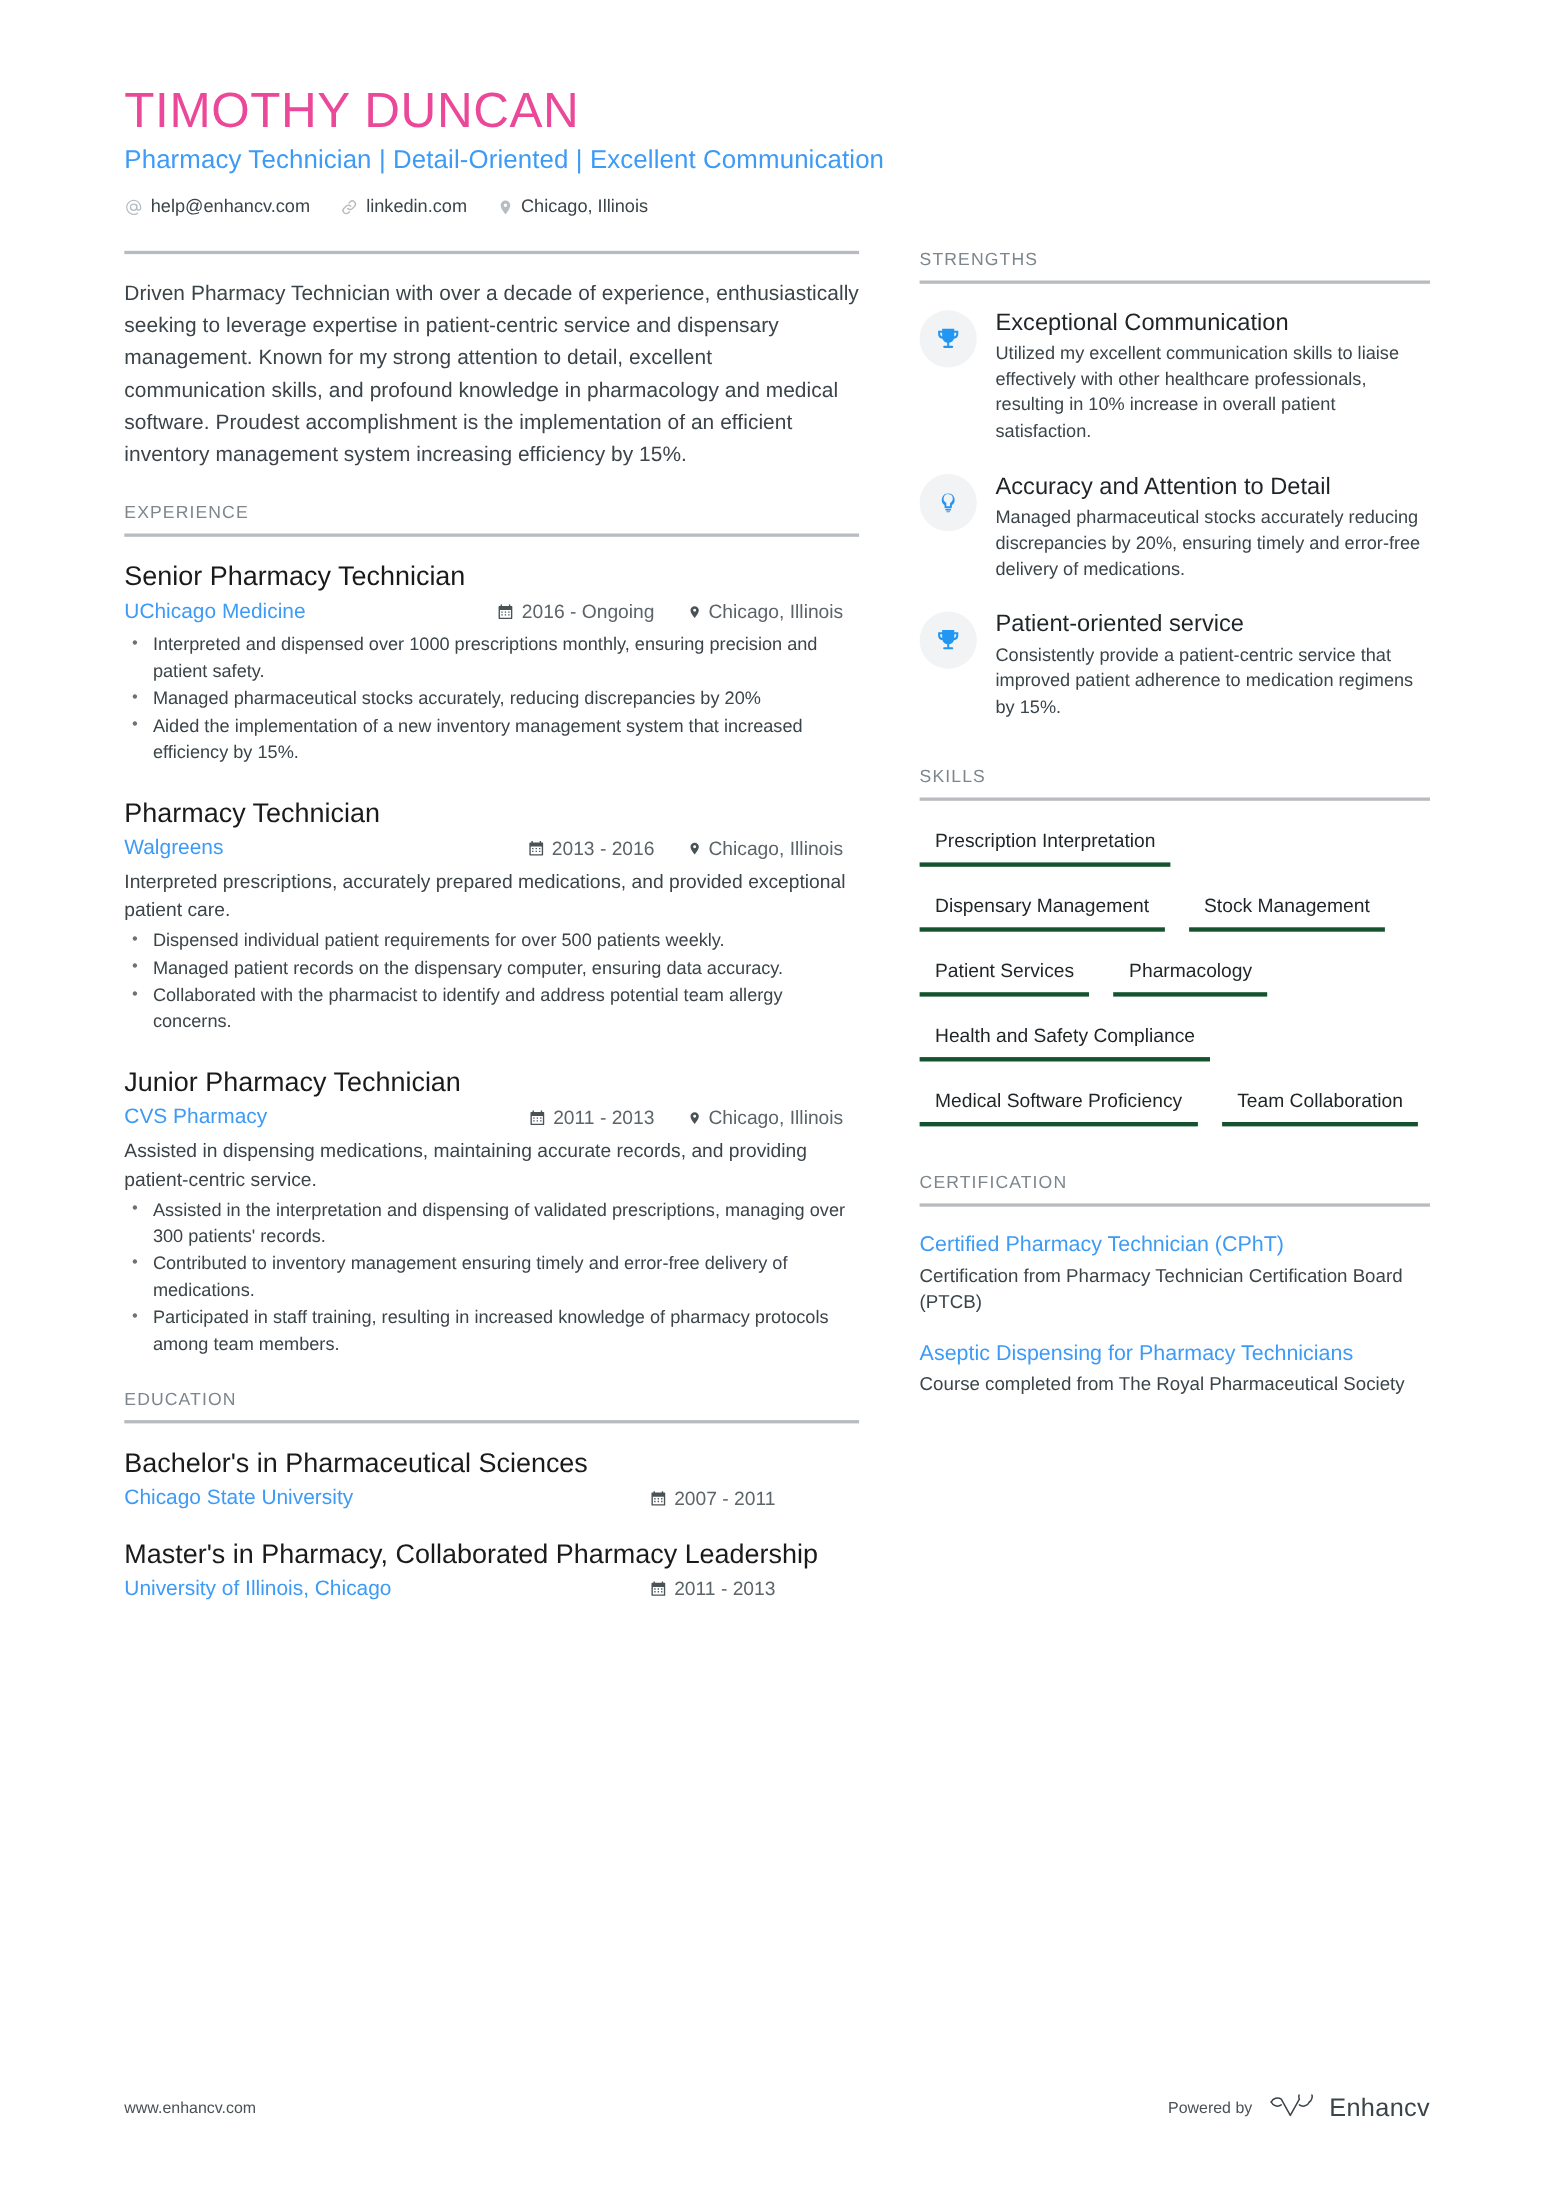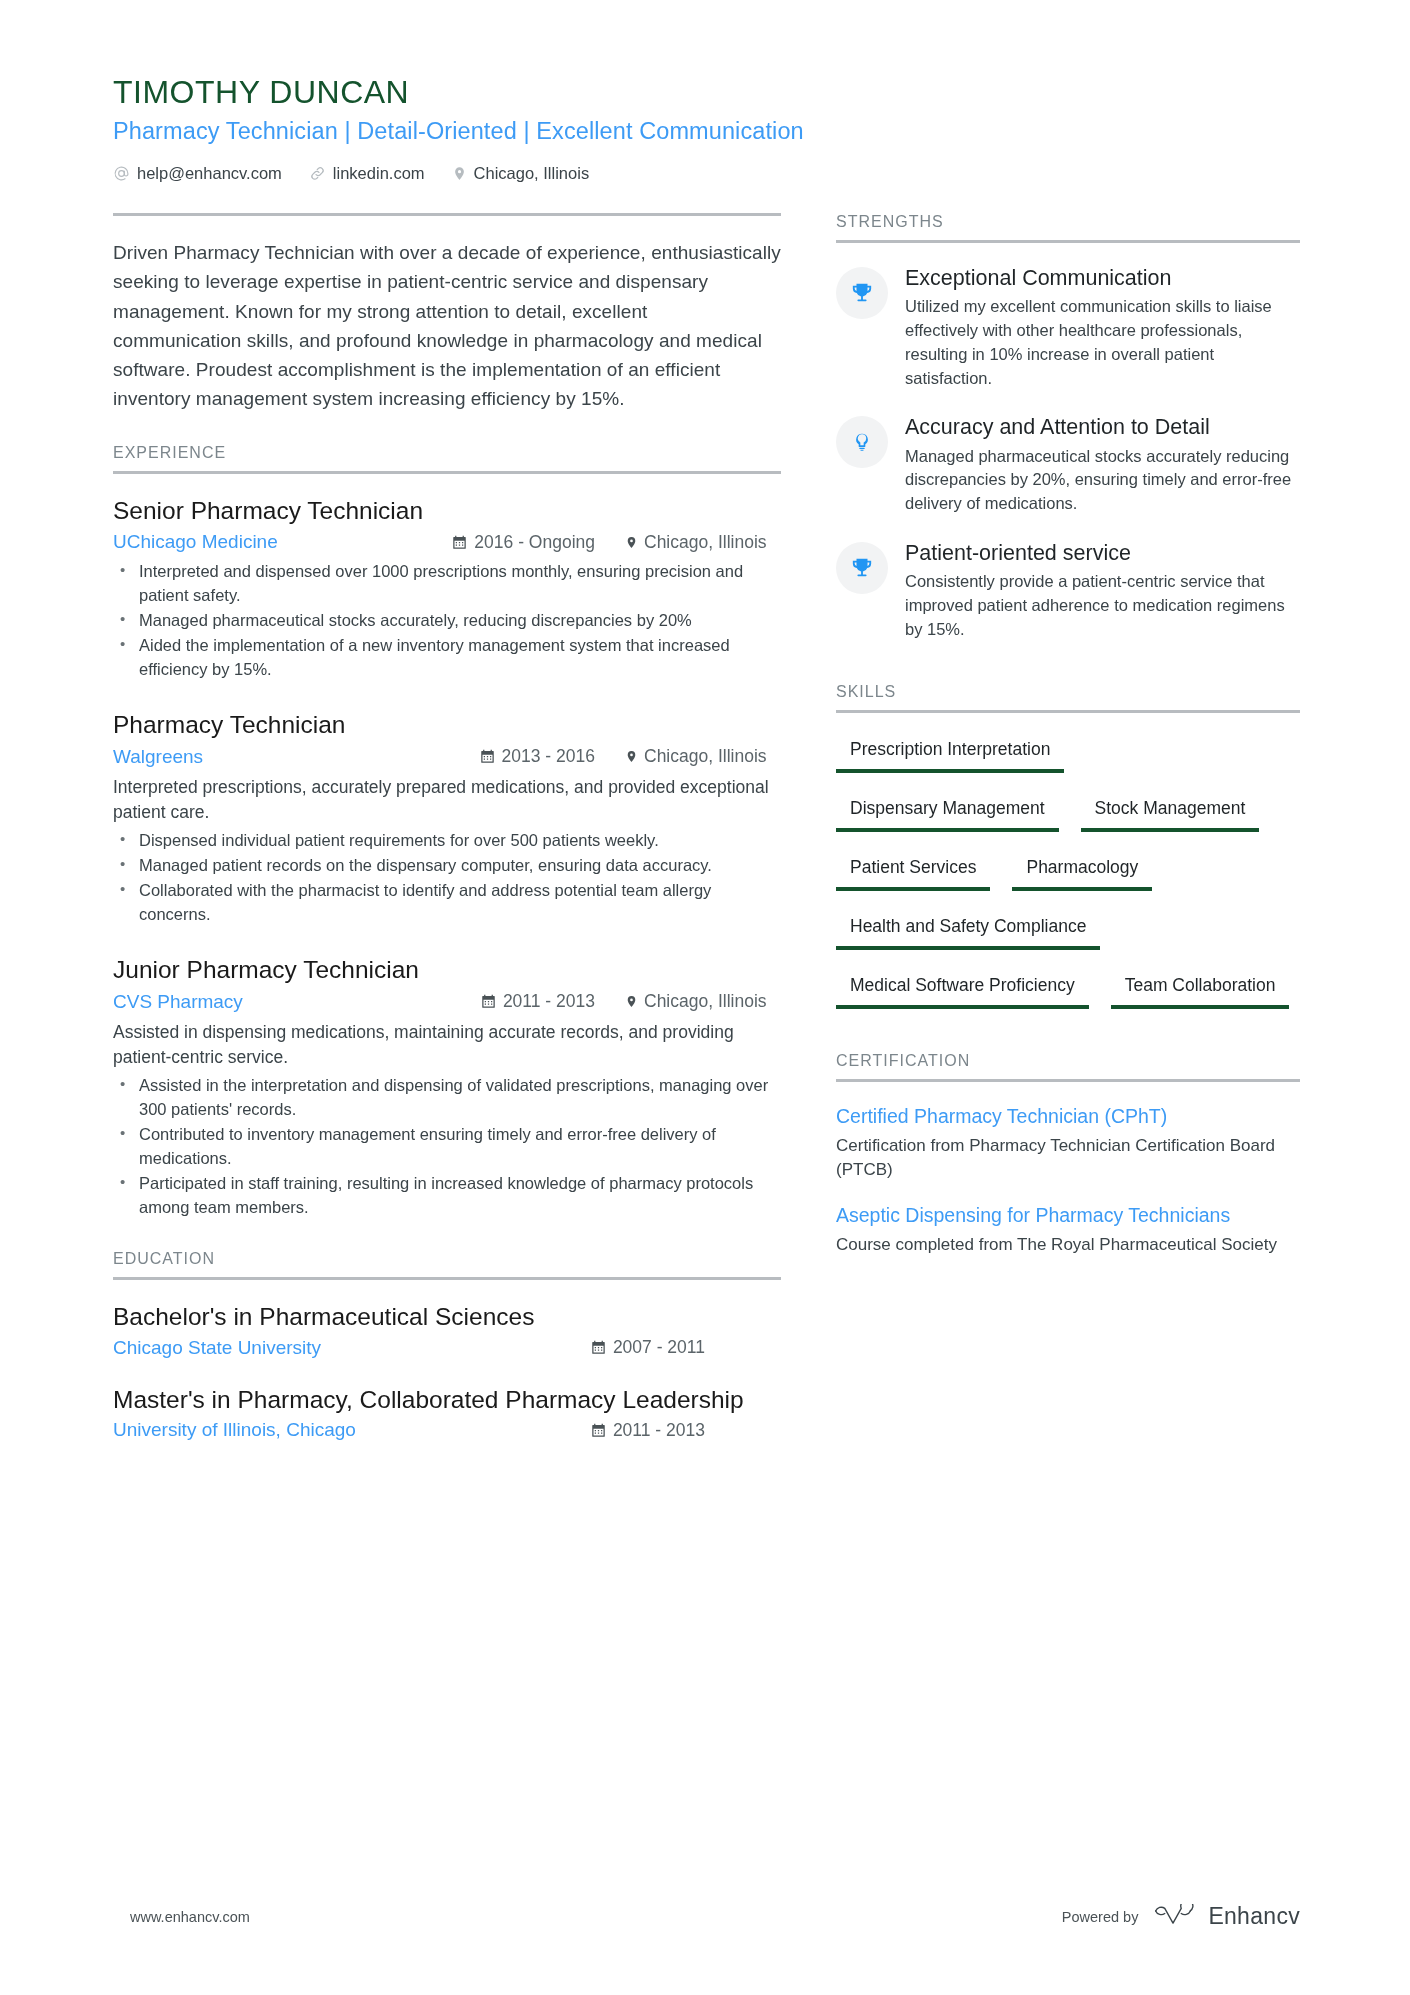--- a/index.html
+++ b/index.html
@@ -15,24 +15,24 @@
     background: #fff;
     padding: 0;
     overflow: hidden;
   }
   .inner {
     padding: 75px 110px 0 113px;
   }
 
   
   .name {
-    font-size: 32px;
+    font-size: 45px;
     font-weight: 400;
     letter-spacing: 0.5px;
-    color: #14532d;
+    color: #ec4899;
     line-height: 1.12;
     margin-bottom: 6px;
   }
   .headline {
     font-size: 23.5px;
     color: #3d9bf5;
     font-weight: 400;
     letter-spacing: 0.1px;
     line-height: 1.25;
     margin-bottom: 18px;
@@ -197,21 +197,21 @@
     line-height: 1.4;
     color: #3b4449;
   }
 
   .spacer-strengths { height: 18px; }
   .spacer-sect { height: 26px; }
 
   
   .footer {
     position: absolute;
-    left: 130px;
+    left: 113px;
     right: 110px;
     bottom: 65px;
     display: flex;
     align-items: center;
     font-size: 14.5px;
     color: #4a5256;
   }
   .footer-right {
     margin-left: auto;
     display: flex;

